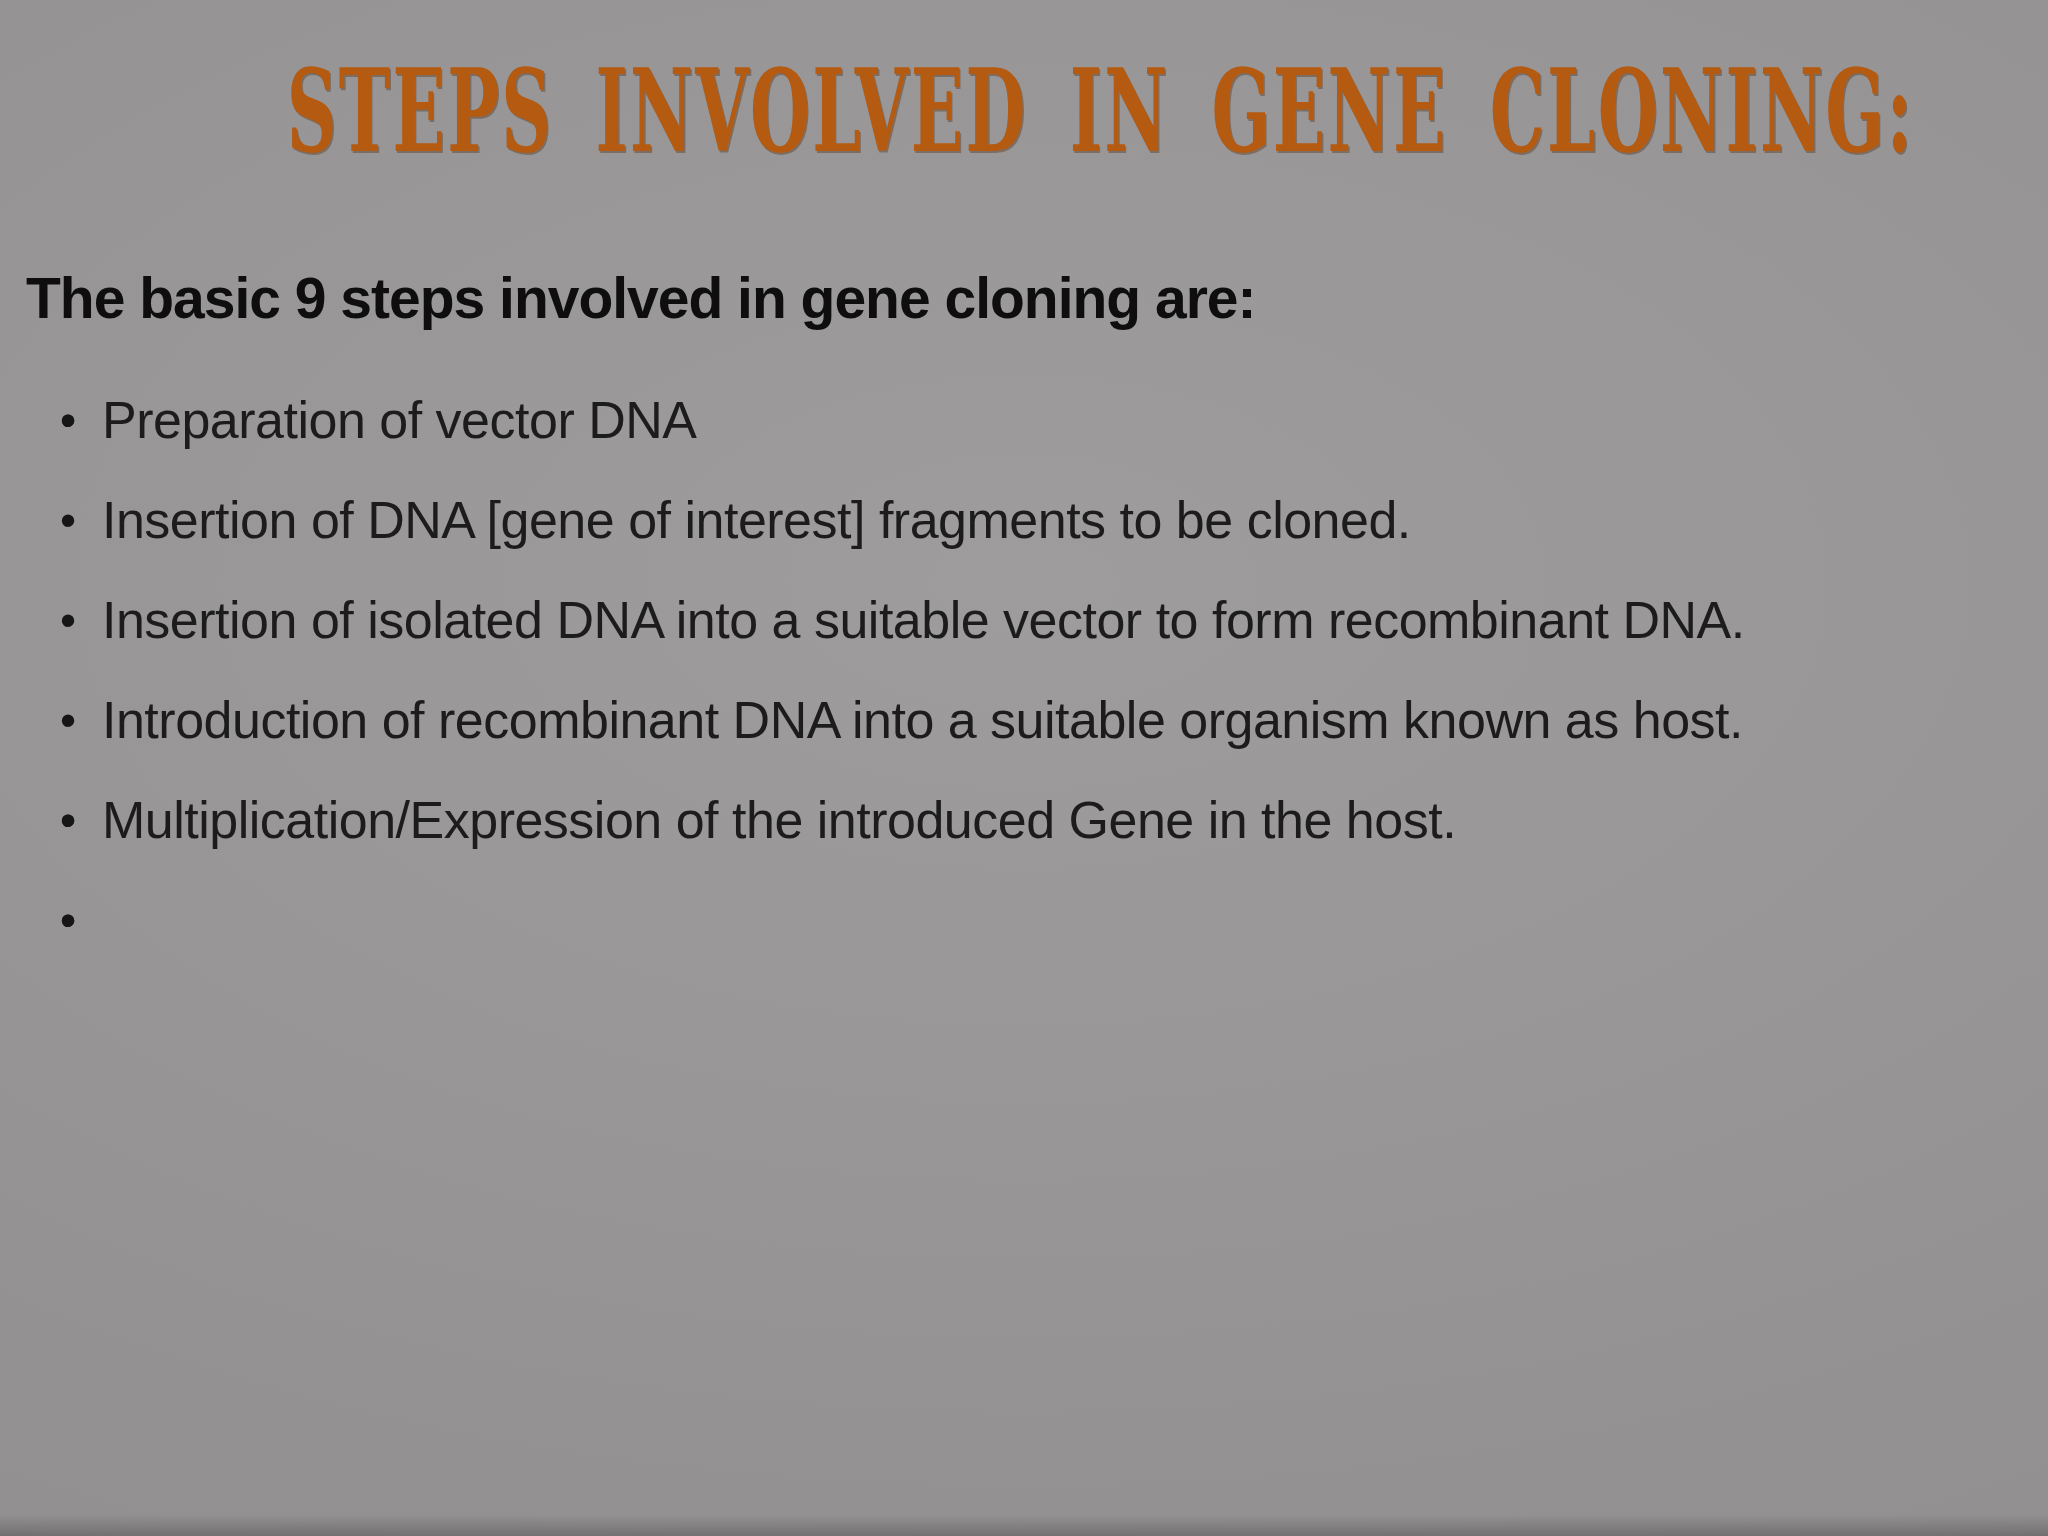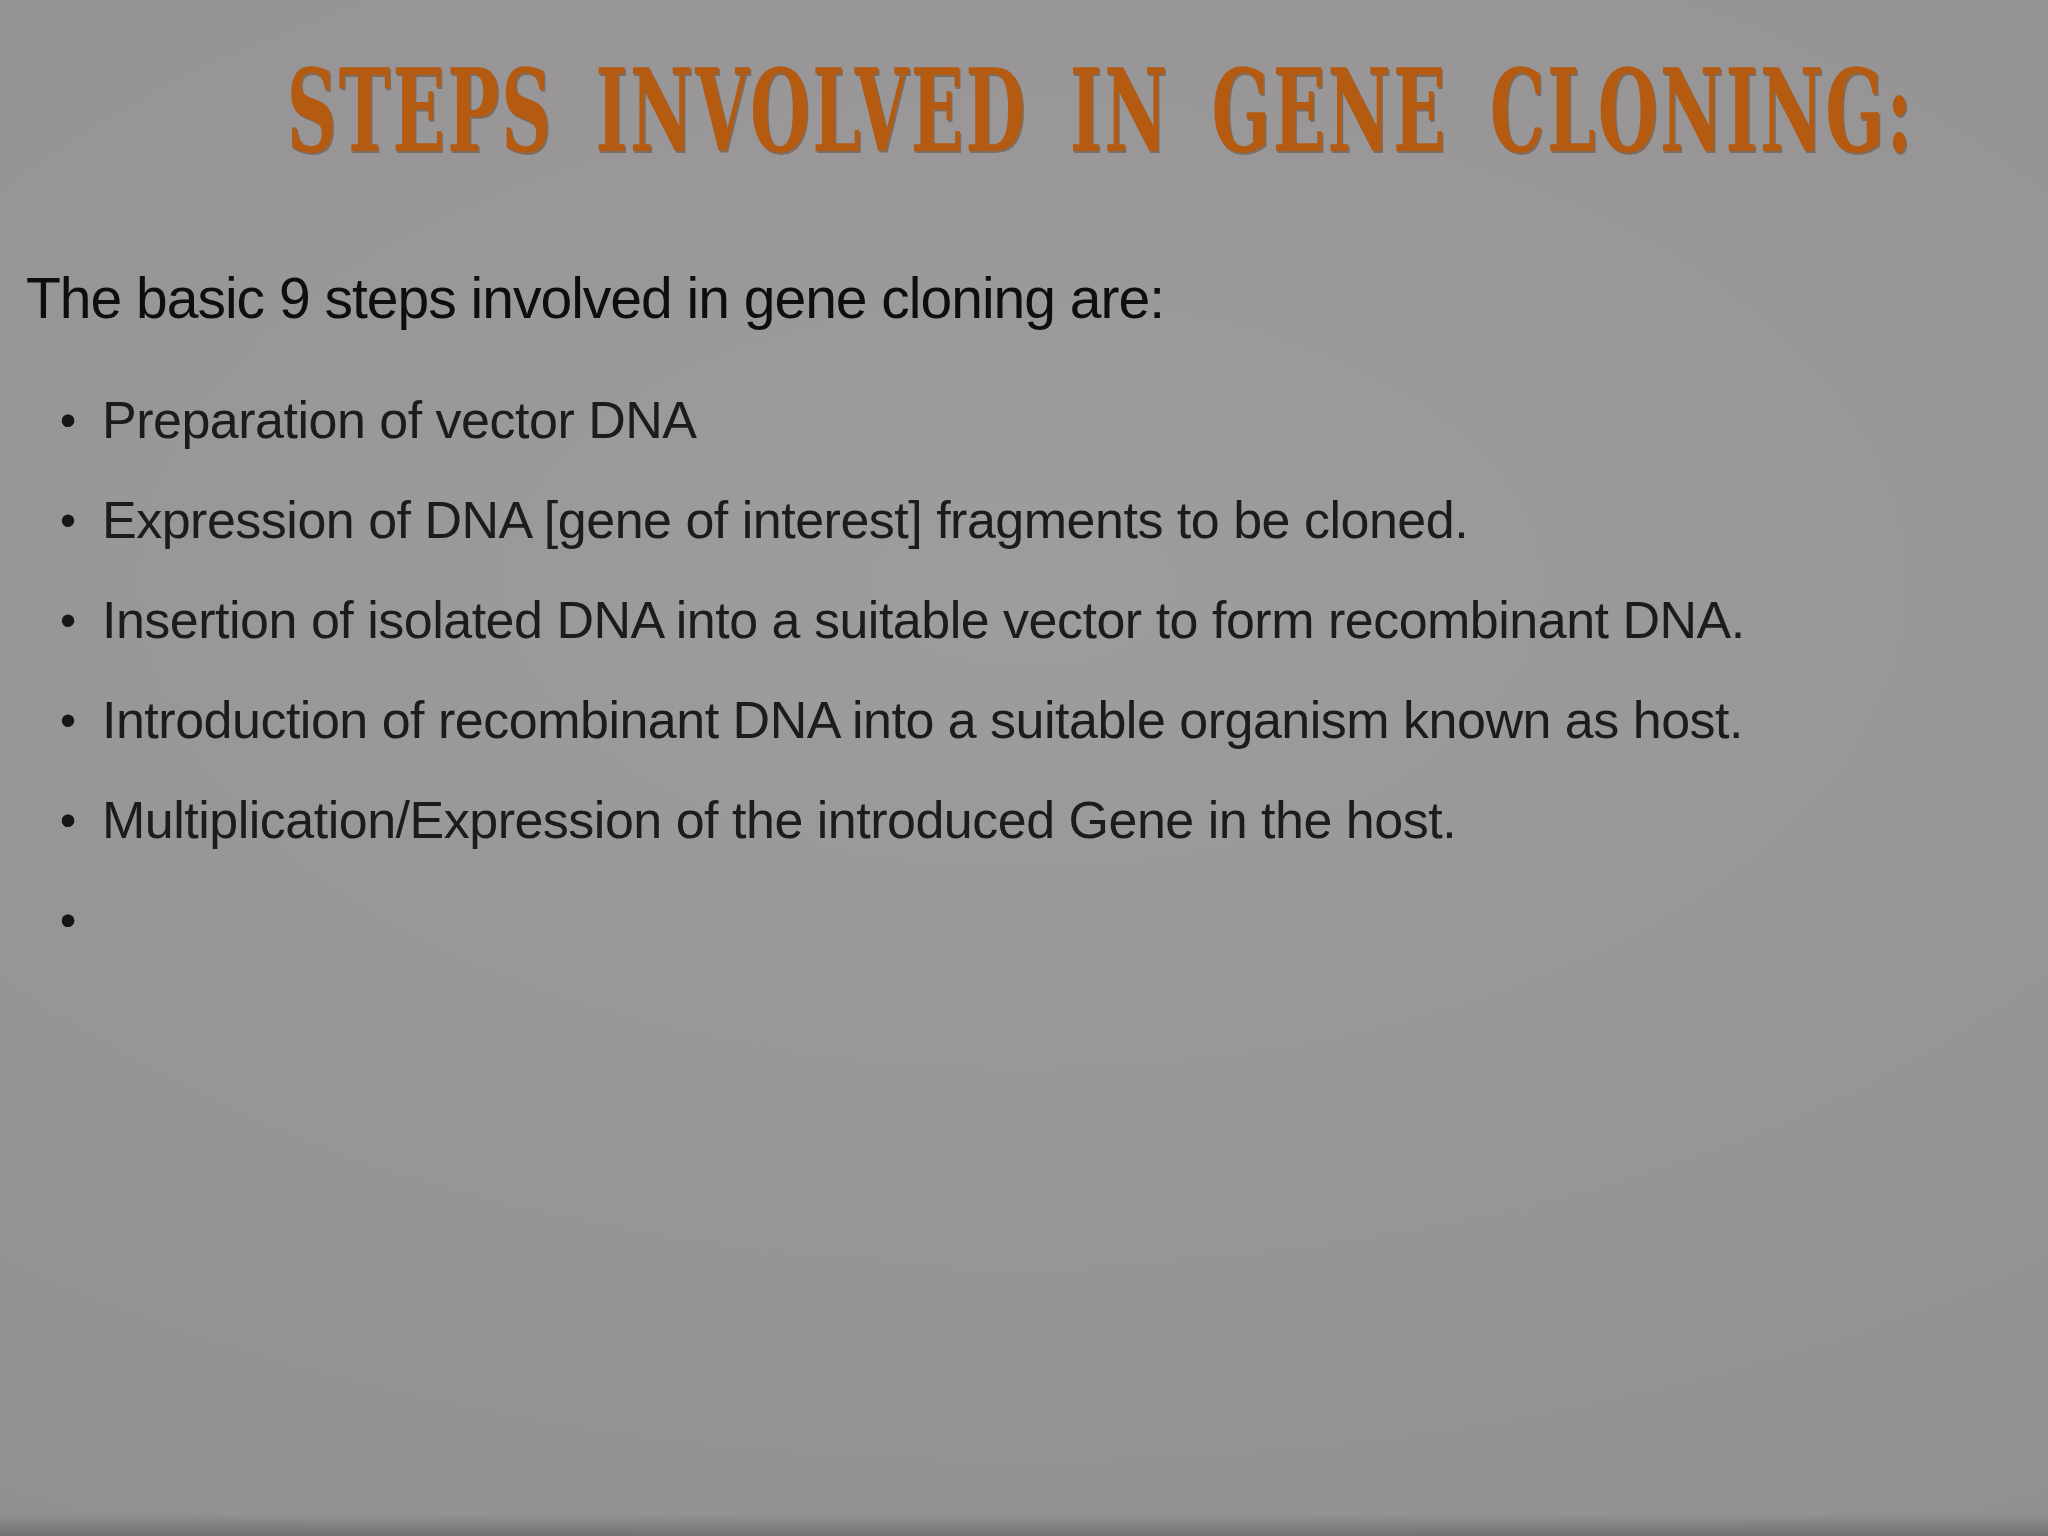--- a/index.html
+++ b/index.html
@@ -35,21 +35,21 @@
     transform: scale(0.72, 1.18);
     transform-origin: 50% 20%;
     text-shadow: 2px 2px 0 rgba(71, 35, 4, 0.35);
     white-space: nowrap;
   }
 
   .subtitle {
     margin: 104px 0 0 26px;
     font-size: 57px;
     line-height: 1.2;
-    font-weight: 400;
+    font-weight: 700;
     color: #0e0e0e;
     letter-spacing: -1px;
   }
 
   .bullets {
     margin: 46px 0 0 0;
     padding: 0 0 0 58px;
     list-style: none;
   }
 
@@ -88,21 +88,21 @@
         <span class="bullet-marker">•</span>
       </li>
 
       <li class="bullet-item">
         <span class="bullet-marker">•</span>
         <span class="bullet-text">Preparation of vector DNA</span>
       </li>
 
       <li class="bullet-item">
         <span class="bullet-marker">•</span>
-        <span class="bullet-text">Expression of DNA [gene of interest] fragments to be cloned.</span>
+        <span class="bullet-text">Insertion of DNA [gene of interest] fragments to be cloned.</span>
       </li>
 
       <li class="bullet-item">
         <span class="bullet-marker">•</span>
         <span class="bullet-text">Insertion of isolated DNA into a suitable vector to form recombinant DNA.</span>
       </li>
 
       <li class="bullet-item">
         <span class="bullet-marker">•</span>
         <span class="bullet-text">Introduction of recombinant DNA into a suitable organism known as host.</span>

